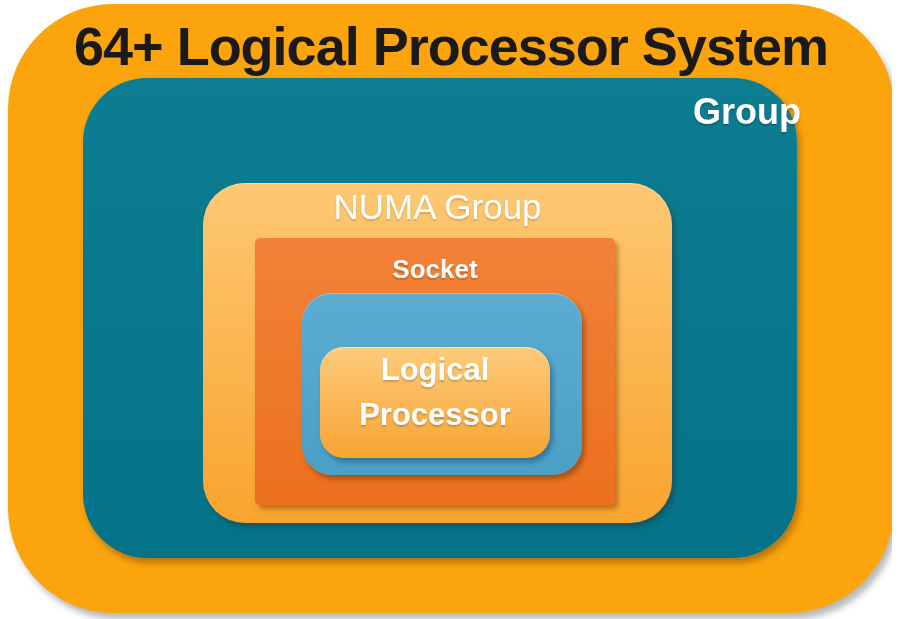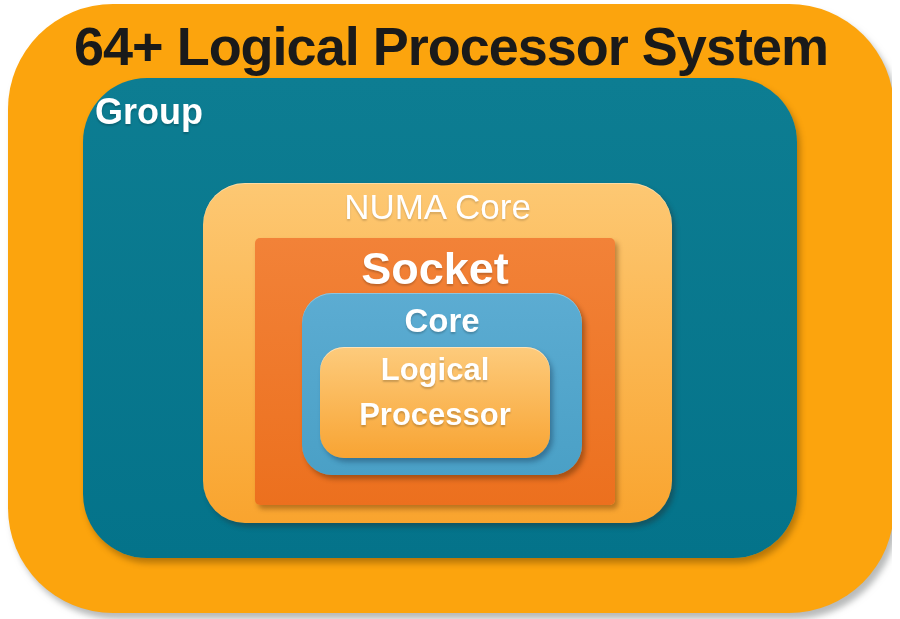--- a/index.html
+++ b/index.html
@@ -39,23 +39,23 @@
 
   .group-box {
     left: 75px; top: 74px;
     width: 714px; height: 480px;
     border-radius: 64px;
     background: linear-gradient(180deg, var(--group-top, #0D7D92), var(--group-bottom, #04738A));
     box-shadow: 3px 5px 6px rgba(80,50,0,0.40);
   }
   .group-title {
     position: absolute;
-    left: 12px; top: 12px;
+    left: 4px; top: 12px;
     width: 100%;
-    text-align: left;
+    text-align: right;
     font-size: 36px;
     font-weight: bold;
     line-height: 44px;
     color: var(--label-text, #FFFFFF);
     text-shadow: 0 2px 2px rgba(0,0,0,0.20);
   }
   .group-subtitle {
     position: absolute;
     left: 0; top: 60px;
     width: 100%;
@@ -91,21 +91,21 @@
     width: 360px; height: 267px;
     border-radius: 5px;
     background: linear-gradient(180deg, var(--socket-top, #F28238), var(--socket-bottom, #EC701E));
     box-shadow: 3px 4px 5px rgba(90,40,0,0.40);
   }
   .socket-title {
     position: absolute;
     left: 0; top: 11px;
     width: 100%;
     text-align: center;
-    font-size: 45px;
+    font-size: 26px;
     font-weight: bold;
     line-height: 40px;
     color: var(--label-text, #FFFFFF);
     text-shadow: 0 2px 2px rgba(0,0,0,0.20);
   }
 
   .core-box {
     left: 47px; top: 55px;
     width: 280px; height: 182px;
     border-radius: 30px;
@@ -147,27 +147,26 @@
 <body>
 
 <div class="canvas">
   <div class="box outer-box">
     <div class="system-title">64+ Logical Processor System</div>
 
     <div class="box group-box">
       <div class="group-title">Group</div>
 
       <div class="box numa-box">
-        <div class="numa-title">NUMA Core</div>
+        <div class="numa-title">NUMA Group</div>
 
         <div class="box socket-box">
           <div class="socket-title">Socket</div>
 
           <div class="box core-box">
-            <div class="core-title">Core</div>
 
             <div class="box lp-box">
               <div class="lp-title">Logical Processor</div>
             </div>
           </div>
         </div>
       </div>
     </div>
   </div>
 </div>

